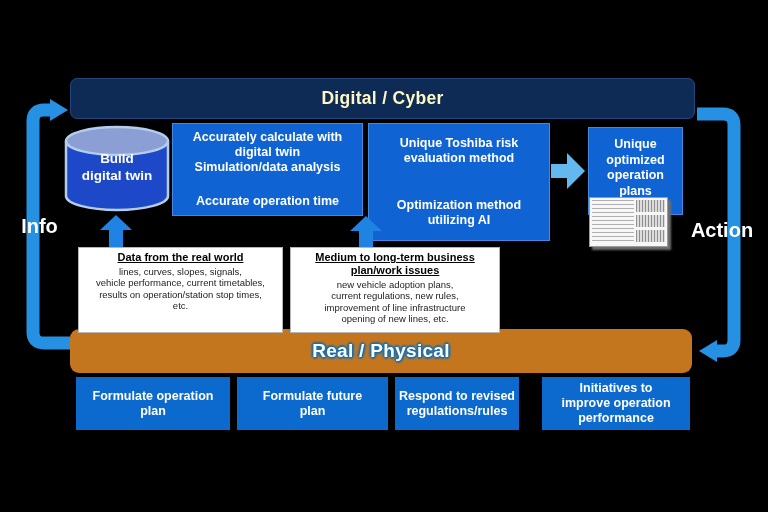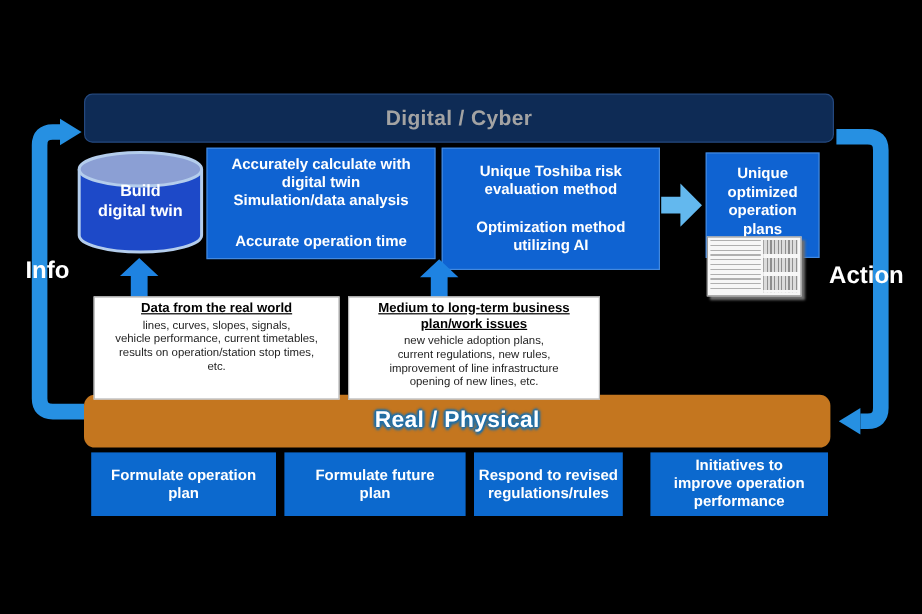--- a/index.html
+++ b/index.html
@@ -3,28 +3,28 @@
 <meta charset="utf-8">
 <style>
   html,body{margin:0;padding:0;background:#000;}
   #stage{position:relative;width:768px;height:512px;background:#000;overflow:hidden;
          font-family:"Liberation Sans",sans-serif;}
   .abs{position:absolute;box-sizing:border-box;}
 
   
   .banner{left:70px;top:78px;width:625px;height:41px;background:#0e2b55;
           border:1px solid #24487e;border-radius:7px;display:flex;align-items:center;
-          justify-content:center;color:#a3a3a3;font-weight:bold;font-size:17.5px;letter-spacing:.3px;}
+          justify-content:center;color:#fef9c3;font-weight:bold;font-size:17.5px;letter-spacing:.3px;}
 
   
   .bluebox{background:#0f63d2;border:1px solid rgba(130,185,240,.45);color:#ffffff;
            font-weight:bold;text-align:center;display:flex;flex-direction:column;}
   .boxA{left:172px;top:123px;width:191px;height:93px;font-size:12.5px;line-height:15px;
         justify-content:space-between;padding:6px 2px;}
-  .boxB{left:368px;top:123px;width:182px;height:102px;font-size:12.5px;line-height:15px;
+  .boxB{left:368px;top:123px;width:182px;height:118px;font-size:12.5px;line-height:15px;
         justify-content:space-between;padding:12px 2px;}
   .boxC{left:588px;top:127px;width:95px;height:88px;font-size:12.5px;line-height:15.5px;
         padding-top:9px;}
 
   
   .cyl-label{left:66px;top:150px;width:102px;text-align:center;color:#fff;font-weight:bold;
              font-size:13.5px;line-height:17px;}
 
   
   .whitebox{background:#fff;border:1px solid #b5b5b5;color:#222;text-align:center;

